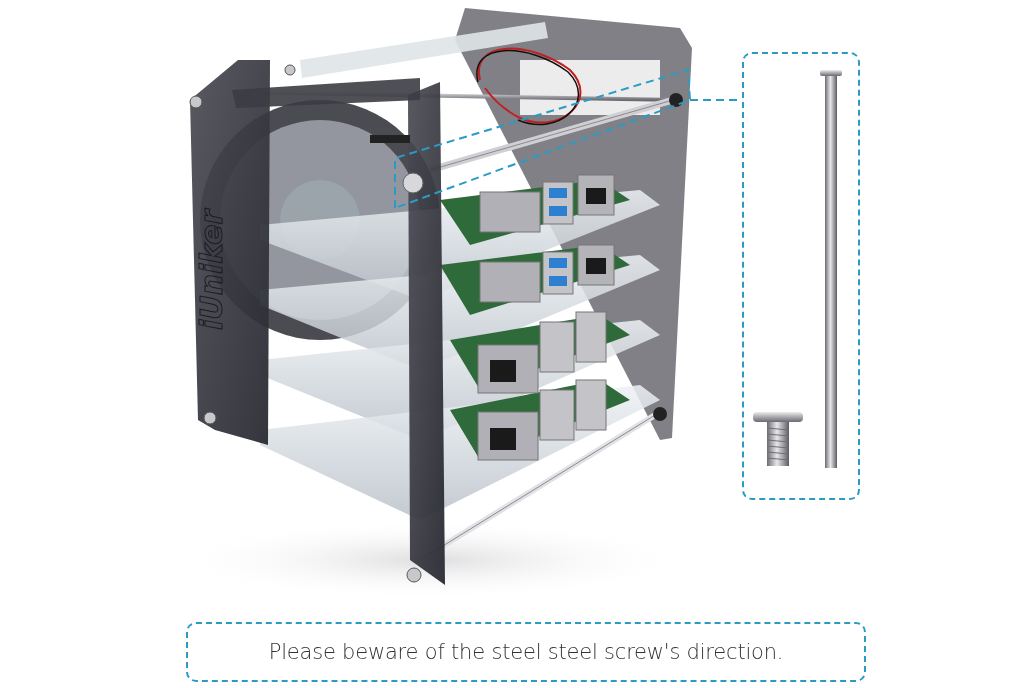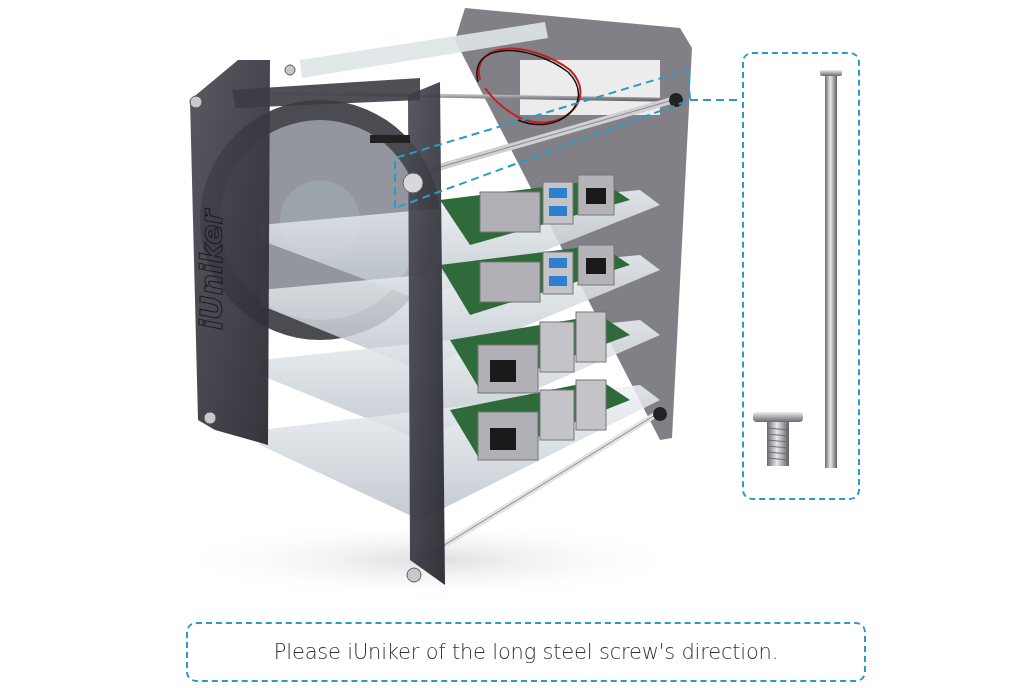--- a/index.html
+++ b/index.html
@@ -157,15 +157,15 @@
         <line x1="767" y1="446" x2="789" y2="448"></line>
         <line x1="767" y1="452" x2="789" y2="454"></line>
         <line x1="767" y1="458" x2="789" y2="460"></line>
       </g>
     </g>
   </svg>
 
   <div class="screw-box"></div>
 
   <div class="caption-box">
-    <span class="caption-text">Please iUniker of the long steel screw's direction.</span>
+    <span class="caption-text">Please beware of the steel steel screw's direction.</span>
   </div>
 </div>
 
 </body></html>

